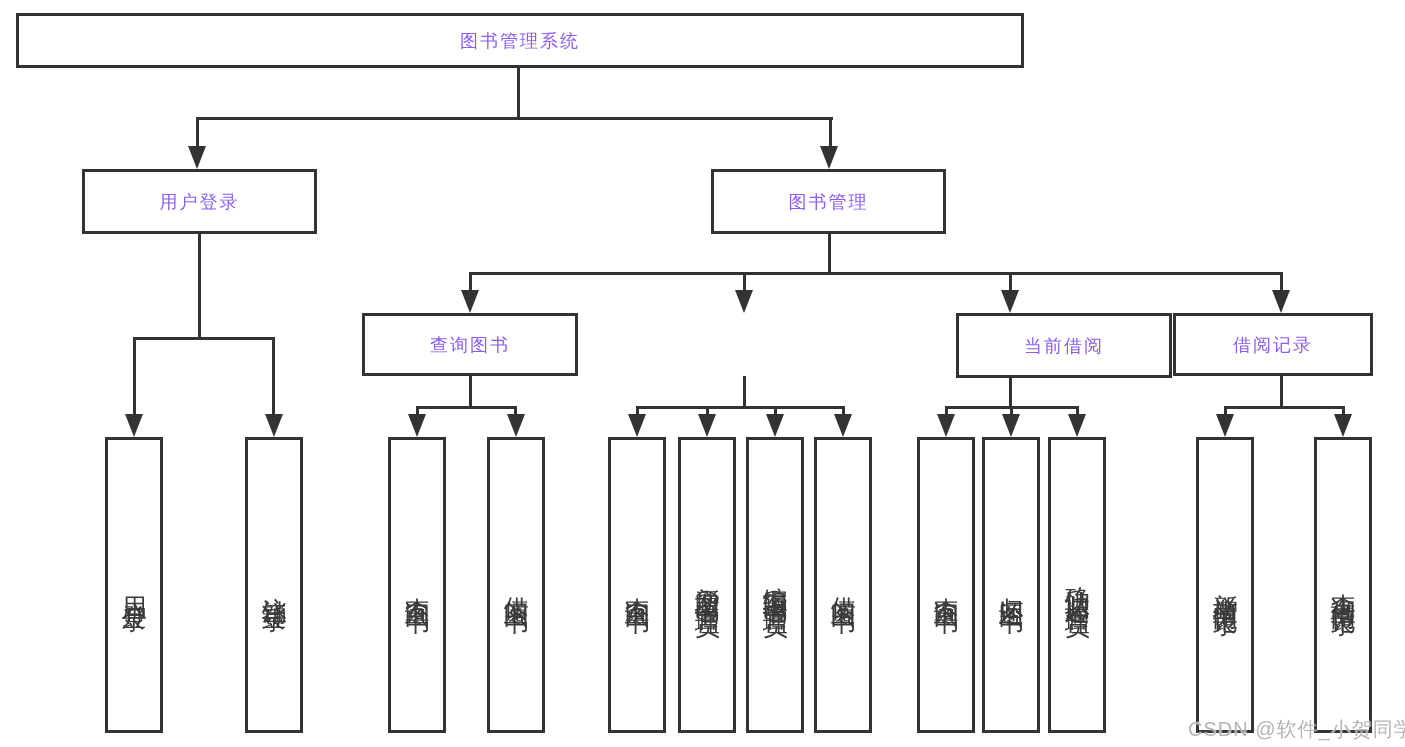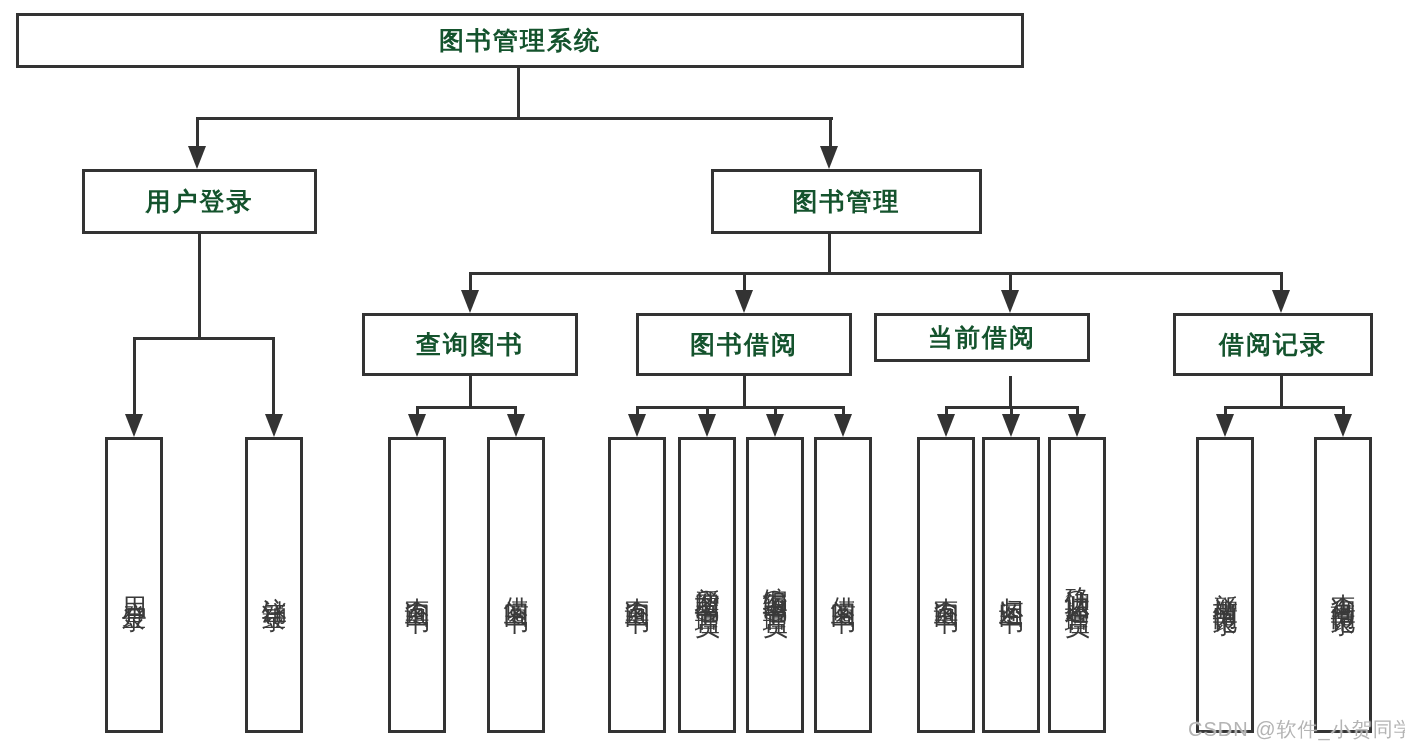--- a/index.html
+++ b/index.html
@@ -4,21 +4,21 @@
 <style>
   html,body{margin:0;padding:0;background:#ffffff;}
   .stage{
     position:relative;width:1405px;height:747px;background:#ffffff;overflow:hidden;
     font-family:"Liberation Sans","DejaVu Sans",sans-serif;color:#333333;
   }
   .box{
     position:absolute;background:#ffffff;border:3px solid #333333;box-sizing:border-box;
     display:flex;align-items:center;justify-content:center;
   }
-  .hlabel{font-size:25px;letter-spacing:2px;white-space:nowrap;color:#14532d;font-weight:bold;}
+  .hlabel{font-size:18px;letter-spacing:2px;white-space:nowrap;color:#8b5cf6;}
   .vlabel{
     writing-mode:vertical-rl;text-orientation:mixed;
     font-size:25px;letter-spacing:4px;line-height:1.1;color:#3a3a3a;white-space:nowrap;
   }
   .line{position:absolute;background:#333333;}
   .arr{
     position:absolute;width:0;height:0;
     border-left:9px solid transparent;border-right:9px solid transparent;
     border-top:23px solid #333333;
   }
@@ -39,21 +39,21 @@
   <div class="line" style="left:517px;top:68px;width:3px;height:52px"></div>
   <div class="line" style="left:196px;top:117px;width:637px;height:3px"></div>
   <div class="line" style="left:196px;top:117px;width:3px;height:33px"></div>
   <div class="arr" style="left:188px;top:146px"></div>
   <div class="line" style="left:829px;top:117px;width:3px;height:33px"></div>
   <div class="arr" style="left:820px;top:146px"></div>
 
   <div class="box" style="left:82px;top:169px;width:235px;height:65px">
     <span class="hlabel">用户登录</span>
   </div>
-  <div class="box" style="left:711px;top:169px;width:271px;height:65px">
+  <div class="box" style="left:711px;top:169px;width:235px;height:65px">
     <span class="hlabel">图书管理</span>
   </div>
 
   <div class="line" style="left:198px;top:234px;width:3px;height:105px"></div>
   <div class="line" style="left:133px;top:337px;width:142px;height:3px"></div>
   <div class="line" style="left:133px;top:337px;width:3px;height:78px"></div>
   <div class="arr" style="left:125px;top:414px"></div>
   <div class="line" style="left:272px;top:337px;width:3px;height:78px"></div>
   <div class="arr" style="left:265px;top:414px"></div>
 
@@ -64,24 +64,21 @@
   <div class="line" style="left:743px;top:272px;width:3px;height:20px"></div>
   <div class="arr" style="left:735px;top:290px"></div>
   <div class="line" style="left:1009px;top:272px;width:3px;height:20px"></div>
   <div class="arr" style="left:1001px;top:290px"></div>
   <div class="line" style="left:1280px;top:272px;width:3px;height:20px"></div>
   <div class="arr" style="left:1272px;top:290px"></div>
 
   <div class="box" style="left:362px;top:313px;width:216px;height:63px">
     <span class="hlabel">查询图书</span>
   </div>
-  <div class="box" style="left:636px;top:313px;width:216px;height:63px">
-    <span class="hlabel">图书借阅</span>
-  </div>
-  <div class="box" style="left:874px;top:313px;width:216px;height:49px">
+  <div class="box" style="left:956px;top:313px;width:216px;height:65px">
     <span class="hlabel">当前借阅</span>
   </div>
   <div class="box" style="left:1173px;top:313px;width:200px;height:63px">
     <span class="hlabel">借阅记录</span>
   </div>
 
   <div class="line" style="left:469px;top:376px;width:3px;height:32px"></div>
   <div class="line" style="left:416px;top:406px;width:101px;height:3px"></div>
   <div class="line" style="left:416px;top:406px;width:3px;height:10px"></div>
   <div class="arr" style="left:408px;top:414px"></div>

